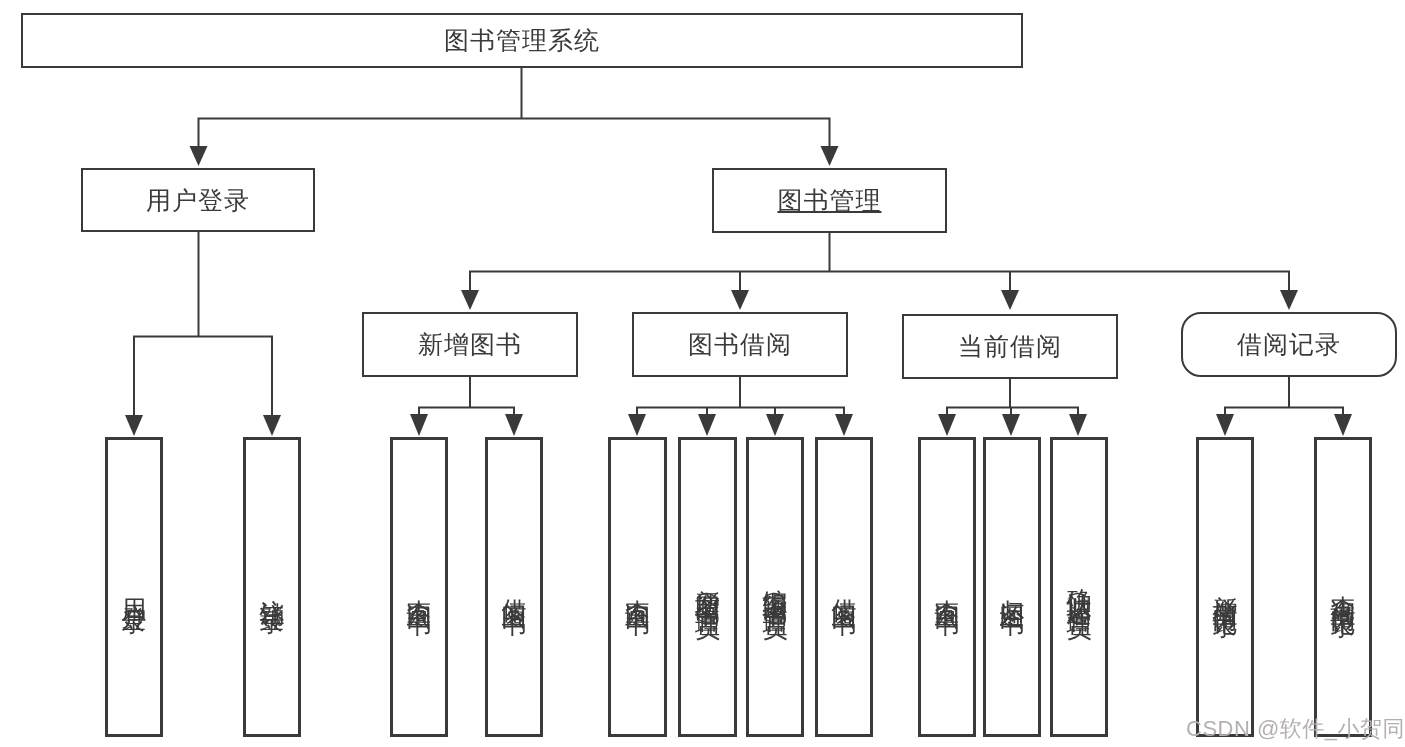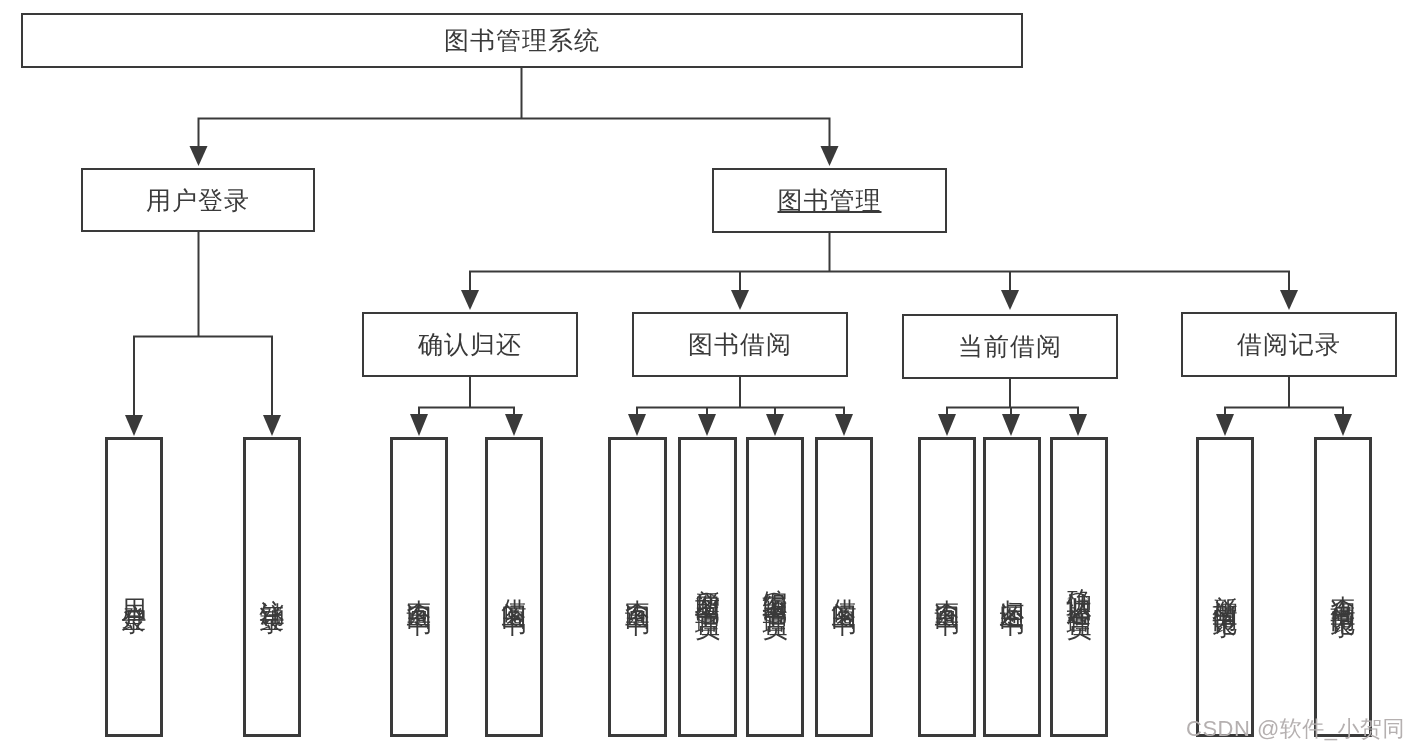--- a/index.html
+++ b/index.html
@@ -45,21 +45,21 @@
   }
   
   .n-root      { left: 21px;   top: 13px;  width: 1002px; height: 55px; }
   
   .n-userlogin { left: 81px;   top: 168px; width: 234px;  height: 64px; }
   .n-bookmgmt  { left: 712px;  top: 168px; width: 235px;  height: 65px; text-decoration: underline; }
   
   .n-newbooks  { left: 362px;  top: 312px; width: 216px;  height: 65px; }
   .n-borrow    { left: 632px;  top: 312px; width: 216px;  height: 65px; }
   .n-current   { left: 902px;  top: 314px; width: 216px;  height: 65px; }
-  .n-records   { left: 1181px; top: 312px; width: 216px;  height: 65px; }
+  .n-records   { left: 1181px; top: 312px; width: 216px;  height: 65px; border-radius: 20px; }
   
   .leaf { top: 437px; height: 300px; width: 58px; }
   .n-login     { left: 105px; }
   .n-logout    { left: 243px; }
   .n-nbquery   { left: 390px; }
   .n-nbborrow  { left: 485px; }
   .n-bwquery   { left: 608px; width: 59px; }
   .n-bwadd     { left: 678px; width: 59px; }
   .n-bwedit    { left: 746px; }
   .n-bwborrow  { left: 815px; }
@@ -151,21 +151,21 @@
   </div>
 
   <div class="node n-userlogin">
     <span>用户登录</span>
   </div>
   <div class="node n-bookmgmt">
     <span>图书管理</span>
   </div>
 
   <div class="node n-newbooks">
-    <span>确认归还</span>
+    <span>新增图书</span>
   </div>
   <div class="node n-borrow">
     <span>图书借阅</span>
   </div>
   <div class="node n-current">
     <span>当前借阅</span>
   </div>
   <div class="node n-records">
     <span>借阅记录</span>
   </div>

